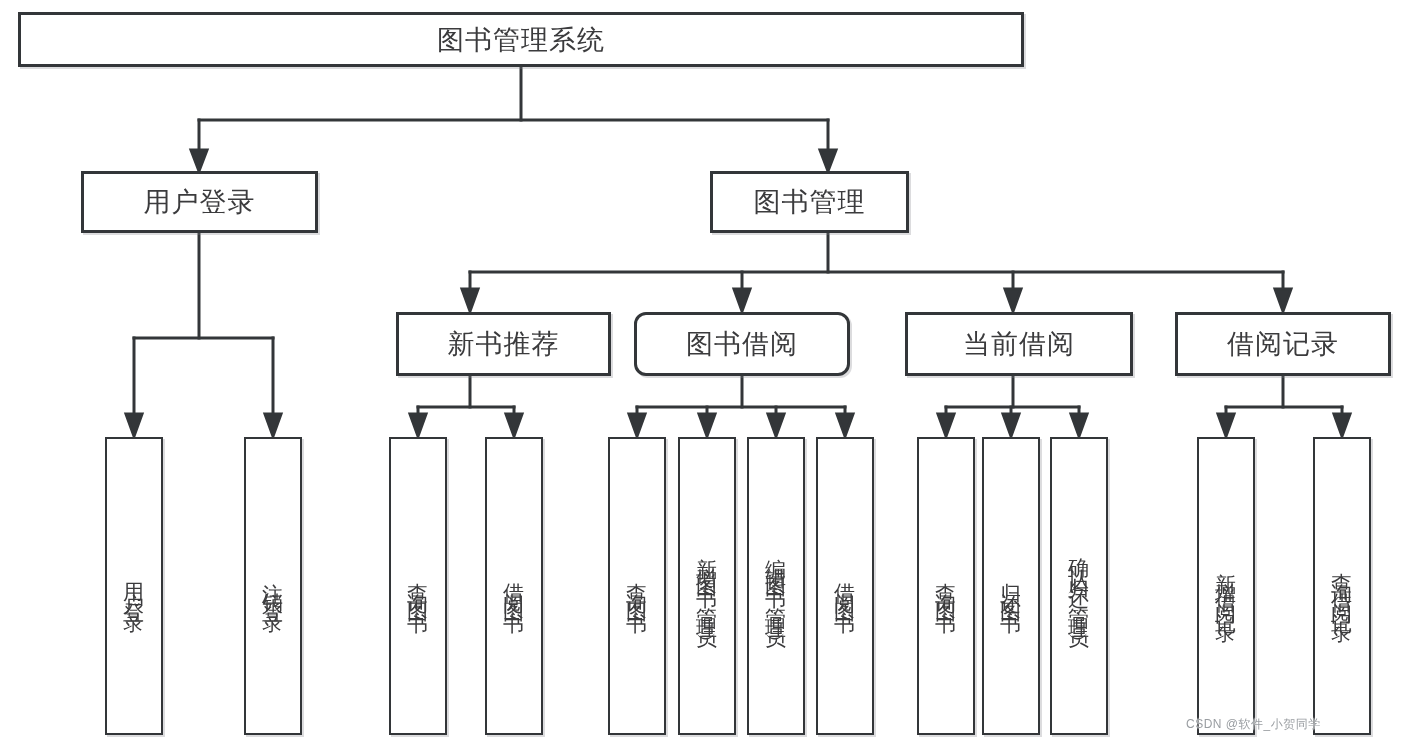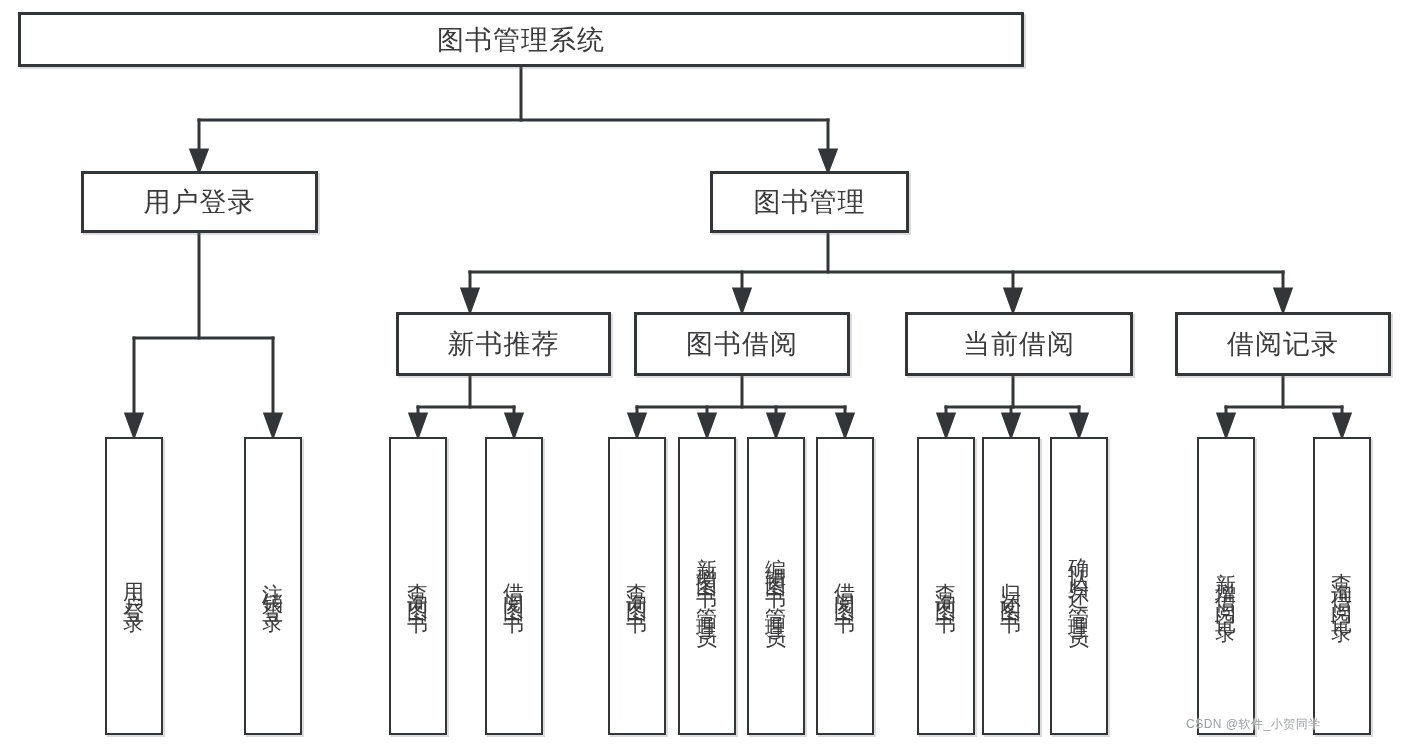--- a/index.html
+++ b/index.html
@@ -139,21 +139,21 @@
   <div class="node hbox" style="left:81px; top:171px; width:237px; height:62px;">
     <span>用户登录</span>
   </div>
   <div class="node hbox" style="left:710px; top:171px; width:199px; height:62px;">
     <span>图书管理</span>
   </div>
 
   <div class="node hbox" style="left:363px; top:312px; width:215px; height:64px;margin-left:33px;">
     <span>新书推荐</span>
   </div>
-  <div class="node hbox" style="left:634px; top:312px; width:216px; height:64px;">
+  <div class="node hbox" style="left:634px; top:312px; width:216px; height:64px;border-radius:12px;">
     <span>图书借阅</span>
   </div>
   <div class="node hbox" style="left:905px; top:312px; width:228px; height:64px;">
     <span>当前借阅</span>
   </div>
   <div class="node hbox" style="left:1175px; top:312px; width:216px; height:64px;">
     <span>借阅记录</span>
   </div>
 
   <div class="node vbox" style="left:105px;">

